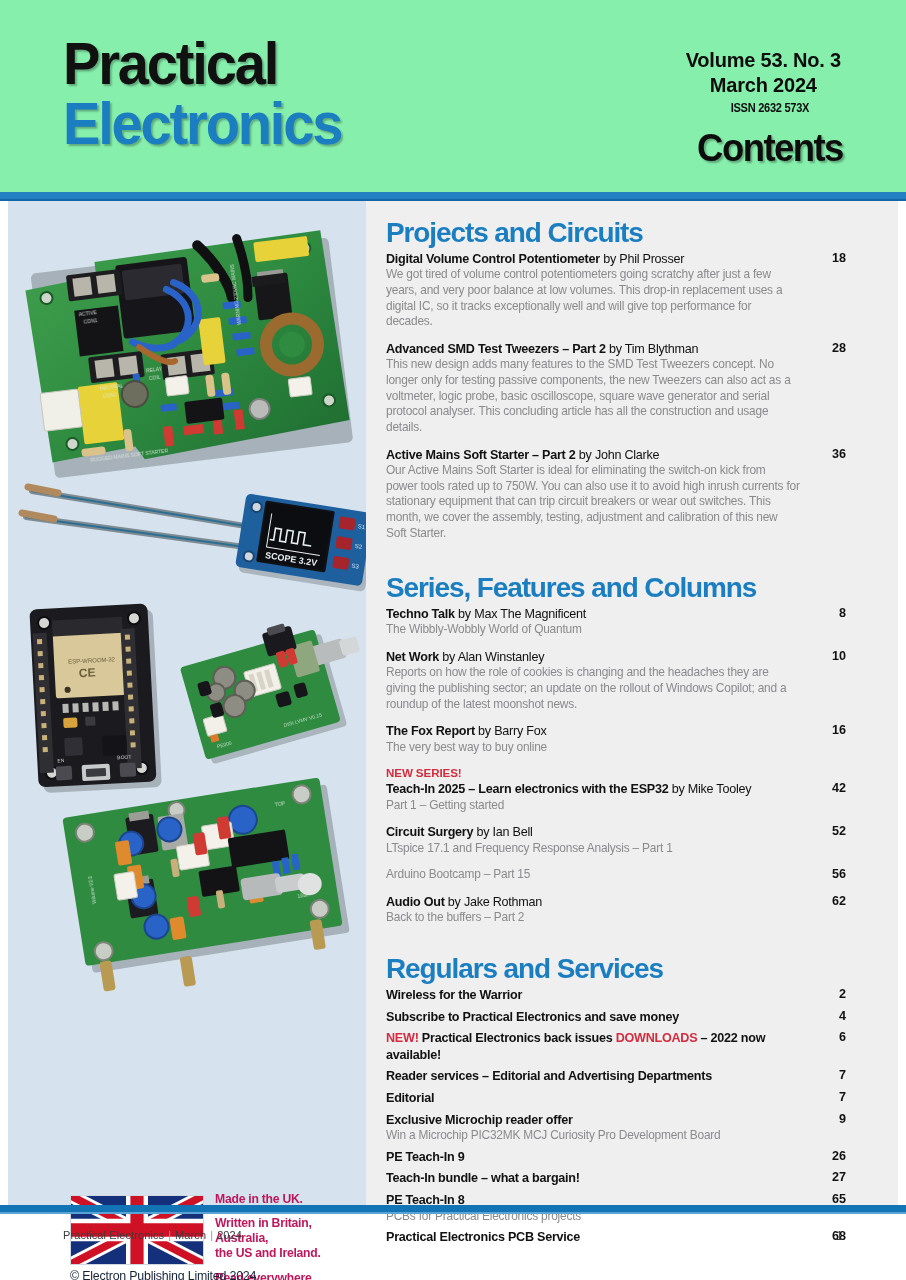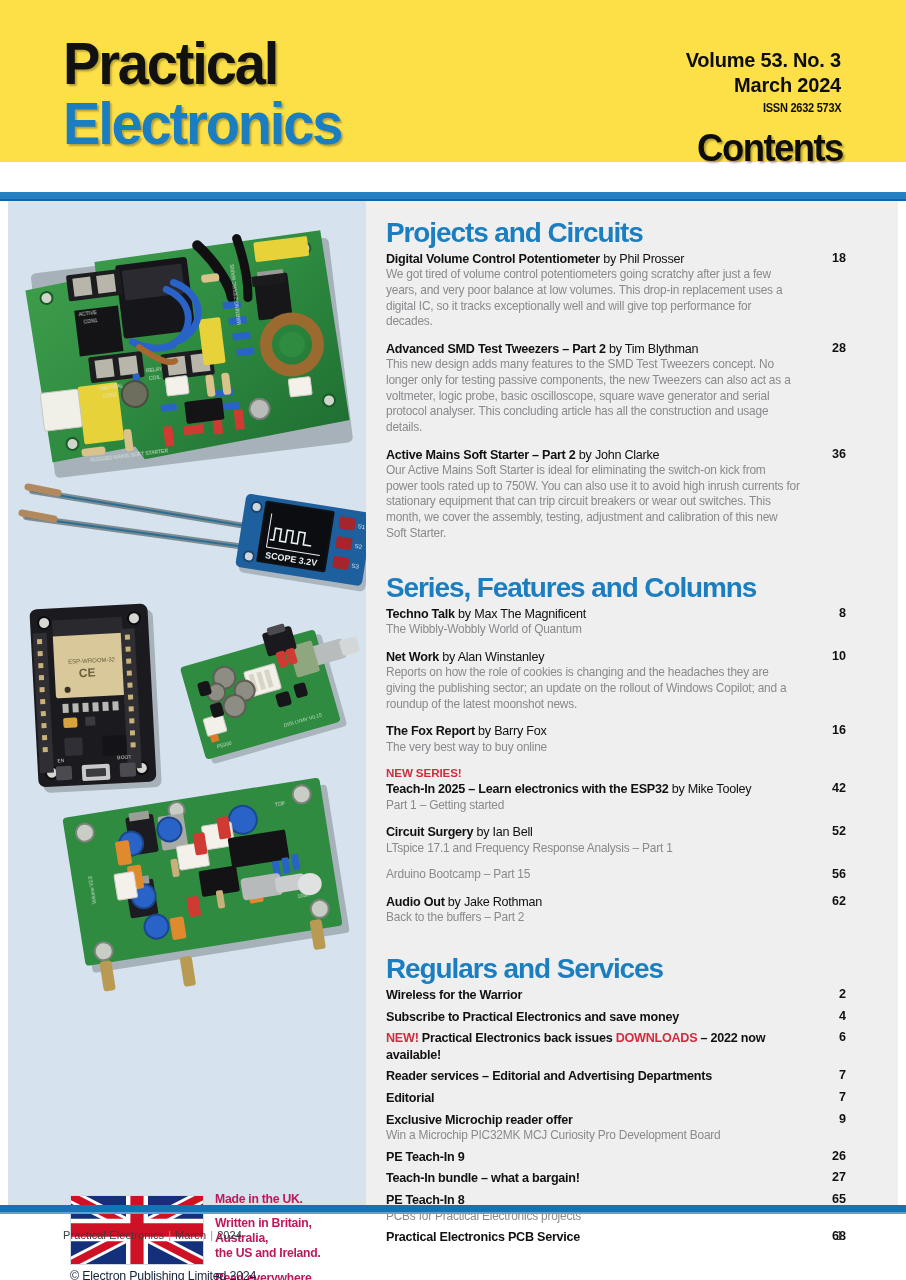--- a/index.html
+++ b/index.html
@@ -12,22 +12,22 @@
     height: 1280px;
     font-family: "Liberation Sans", sans-serif;
     position: relative;
     overflow: hidden;
   }
 
   
   .masthead {
     position: absolute;
     left: 0; top: 0;
-    width: 906px; height: 162px;
-    background: #fde047;
+    width: 906px; height: 192px;
+    background: #86efac;
   }
   .logo-block {
     position: absolute;
     left: 63px;
     top: 36px;
   }
   .logo-line1 {
     font-size: 59px;
     font-weight: bold;
     letter-spacing: -2.3px;
@@ -46,21 +46,21 @@
     line-height: 1.0;
     margin-top: 1px;
     text-shadow: 2px 2px 2px rgba(0,0,0,0.28);
     transform: scaleX(0.95);
     transform-origin: left center;
   }
   .issue-block {
     position: absolute;
     right: 65px;
     top: 48px;
-    text-align: right;
+    text-align: center;
   }
   .issue-vol {
     font-size: 20px;
     font-weight: bold;
     color: #0d0d0d;
     line-height: 1.25;
     letter-spacing: -0.2px;
   }
   .issue-date {
     font-size: 20px;

